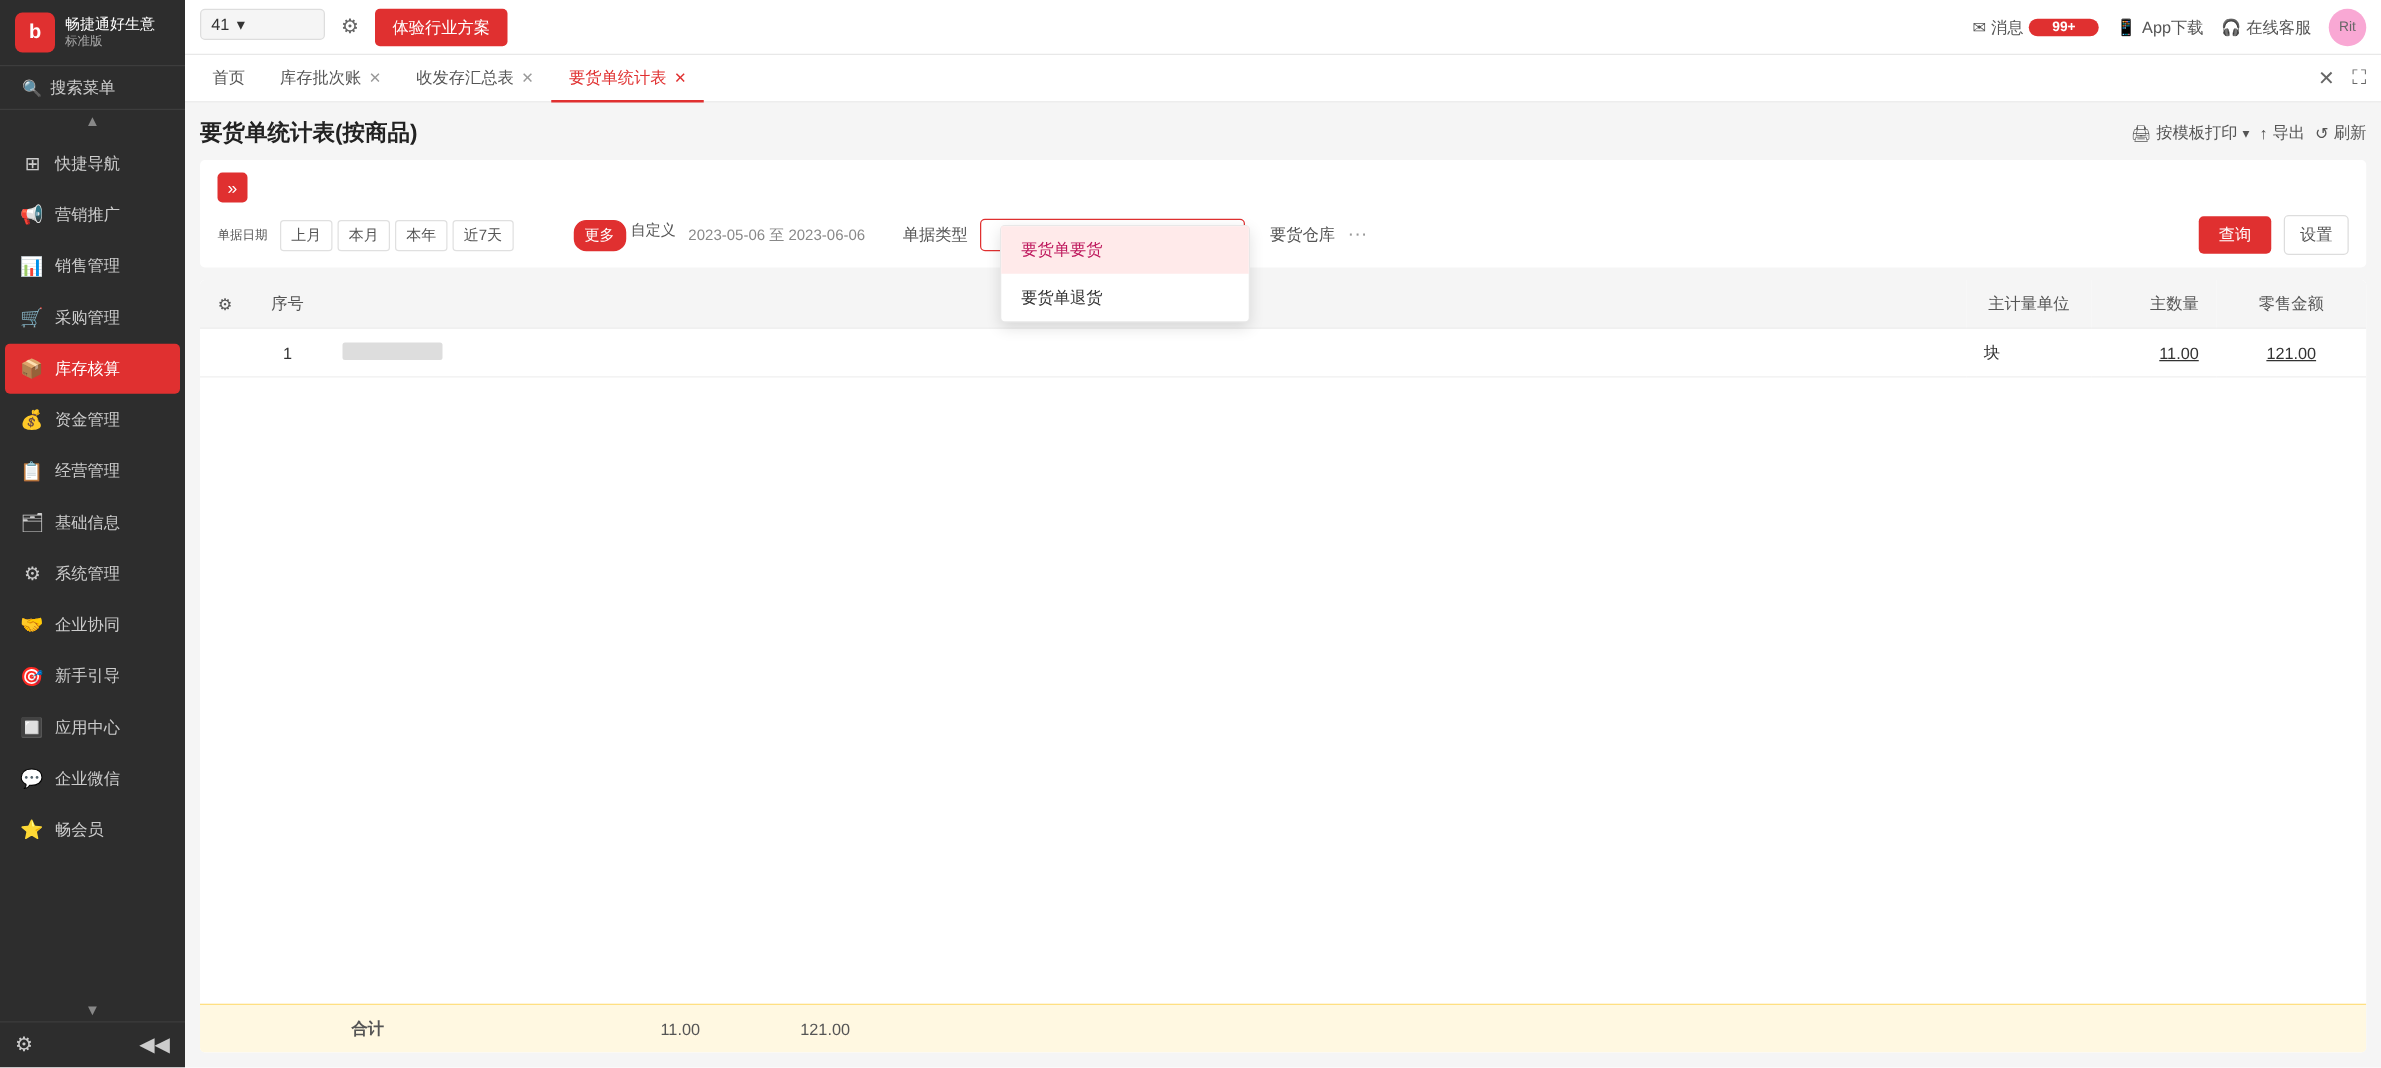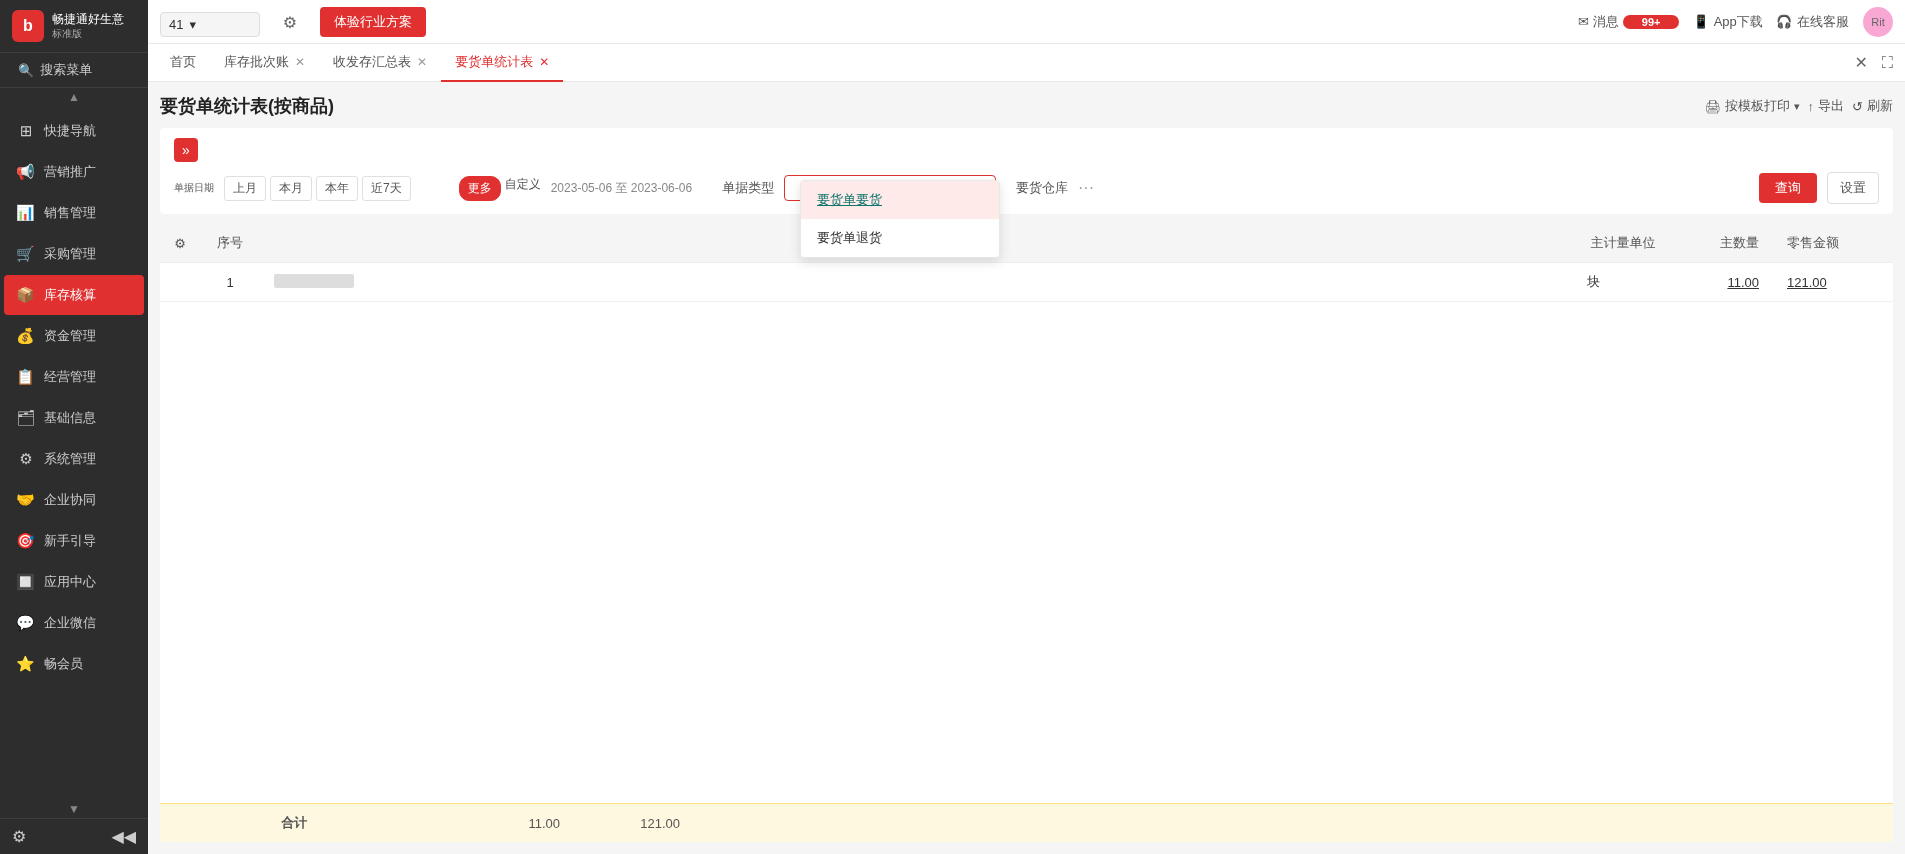--- a/index.html
+++ b/index.html
@@ -78,21 +78,21 @@
     .topbar {
       background: white;
       height: 44px;
       display: flex;
       align-items: center;
       padding: 0 12px;
       border-bottom: 1px solid #e8e8e8;
       flex-shrink: 0;
       justify-content: space-between;
     }
-    .topbar-left { display: flex; align-items: flex-end; gap: 16px; }
+    .topbar-left { display: flex; align-items: flex-start; gap: 6px; }
     .topbar-store-selector {
       display: flex;
       align-items: center;
       background: #f5f5f5;
       border: 1px solid #ddd;
       border-radius: 4px;
       padding: 4px 8px;
       cursor: pointer;
       font-size: 13px;
       color: #333;
@@ -222,36 +222,36 @@
       box-shadow: 0 4px 12px rgba(0,0,0,0.12);
       min-width: 200px;
       z-index: 100;
     }
     .dropdown-item {
       padding: 10px 16px;
       cursor: pointer;
       font-size: 13px;
       color: #333;
     }
-    .dropdown-item.selected { background: #ffeaea; color: #0f766e; text-decoration: underline; }
+    .dropdown-item.selected { background: #ffeaea; color: #be185d; }
 
     
     .table-container { background: white; border-radius: 4px; flex: 1; display: flex; flex-direction: column; overflow: hidden; }
     .table-wrap { flex: 1; overflow: auto; }
     table { width: 100%; border-collapse: collapse; }
     thead tr { background: #f5f5f5; }
     th { padding: 10px 14px; text-align: center; font-weight: 500; font-size: 13px; color: #555; border-bottom: 1px solid #eee; white-space: nowrap; }
     td { padding: 10px 14px; font-size: 13px; color: #333; border-bottom: 1px solid #f0f0f0; }
     .table-settings-col { width: 40px; text-align: center; }
     .table-num-col { width: 60px; text-align: center; }
     .product-cell { color: #999; }
     .num-right { text-align: right; }
     .col-unit { width: 100px; }
     .col-qty { width: 100px; text-align: right; }
-    .col-amount { width: 120px; text-align: left; }
+    .col-amount { width: 120px; text-align: center; }
     .underline { text-decoration: underline; cursor: pointer; color: #333; }
 
     
     .table-footer {
       background: #fff8e1;
       border-top: 1px solid #ffe082;
       padding: 10px 14px;
       display: flex;
       align-items: center;
       font-size: 13px;

